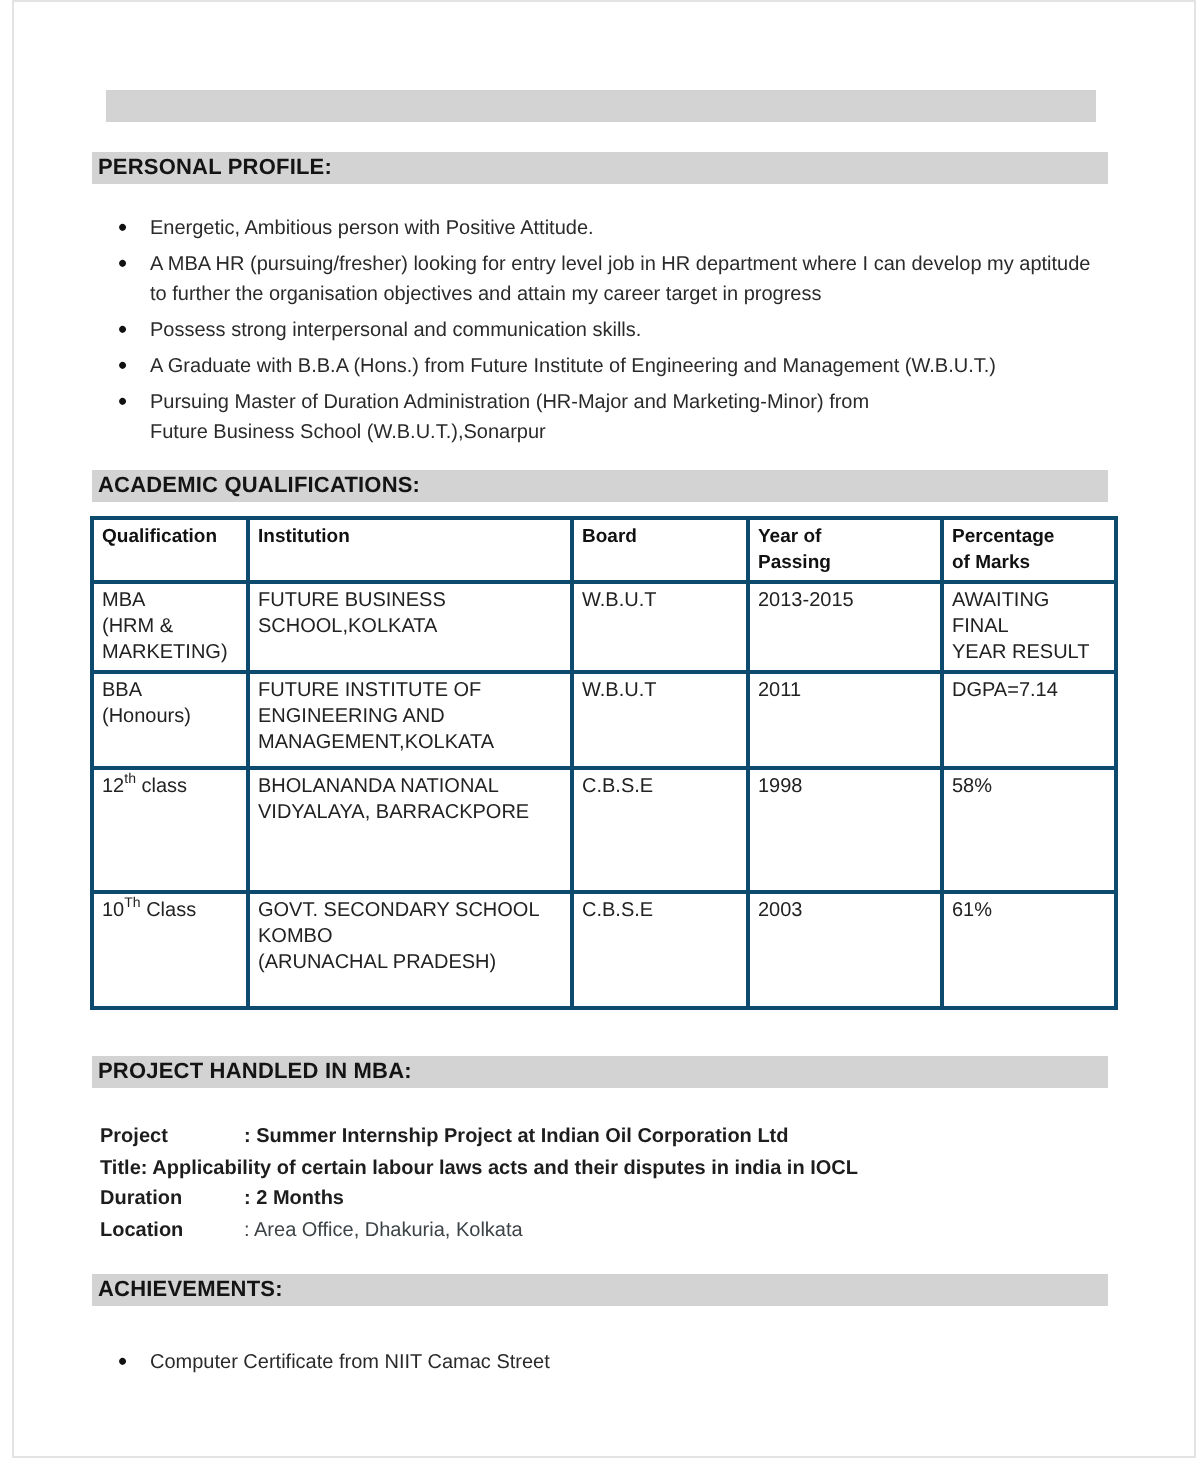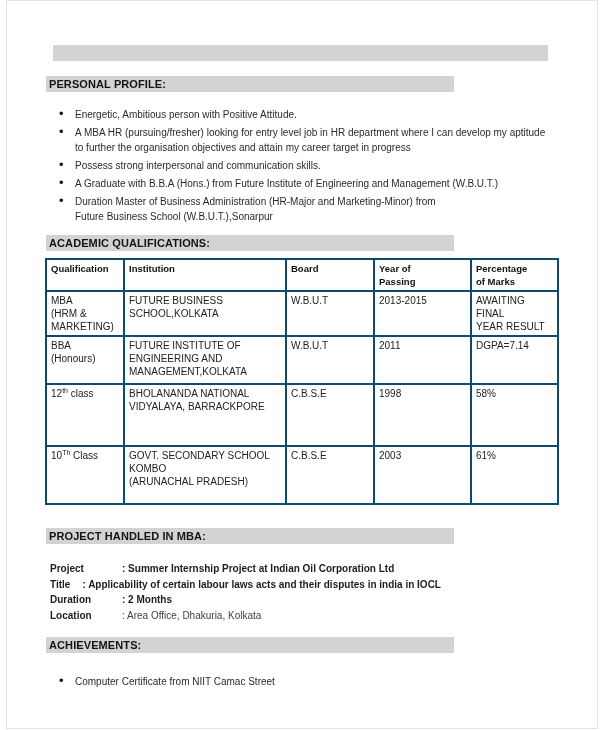--- a/index.html
+++ b/index.html
@@ -10,21 +10,21 @@
   }
   .page-frame {
     position:absolute; left:6px; top:0; right:2px; bottom:1px;
     border:1px solid #e3e3e3; pointer-events:none;
   }
   .topbar {
     position:absolute; left:53px; top:45px; width:495px; height:16px;
     background:#d3d3d3;
   }
   .secbar {
-    position:absolute; left:46px; width:408px; height:16px;
+    position:absolute; left:46px; width:508px; height:16px;
     background:#d3d3d3; box-sizing:border-box;
     font-size:11px; font-weight:bold; line-height:16px; padding-left:3px;
     color:#141414; letter-spacing:0.1px;
   }
   #bar-profile      { top:76px; }
   #bar-academics    { top:235px; }
   #bar-project      { top:528px; }
   #bar-achievements { top:637px; }
 
   ul.bullets {
@@ -62,40 +62,40 @@
   td.b     { font-weight:bold; }
   td.qpad  { padding-top:13px; }
   sup.qs   { font-size:7px; line-height:0; }
 
   .project-lines {
     position:absolute; left:50px; top:561px; width:505px;
     font-size:10px; line-height:15.5px; font-weight:bold; color:#1d1d1d;
   }
   .pline  { display:flex; }
   .plabel { width:72px; flex:0 0 auto; }
-  .pline.title-line .plabel { width:auto; margin-right:12px; }
+  .pline.title-line .plabel { width:auto; margin-right:0; }
   .pline.loc-line .pvalue { font-weight:normal; color:#3d4347; }
 </style>
 </head>
 <body>
 
 <div>
   <div class="page-frame"></div>
 
   <div class="topbar"></div>
 
   <div class="secbar" id="bar-profile">PERSONAL PROFILE:</div>
 
   <ul class="bullets" id="profile-bullets">
     <li>Energetic, Ambitious person with Positive Attitude.</li>
     <li>A MBA HR (pursuing/fresher) looking for entry level job in HR department where I can develop my aptitude
 to further the organisation objectives and attain my career target in progress</li>
     <li>Possess strong interpersonal and communication skills.</li>
     <li>A Graduate with B.B.A (Hons.) from Future Institute of Engineering and Management (W.B.U.T.)</li>
-    <li>Duration Master of Business Administration (HR-Major and Marketing-Minor) from
+    <li>Pursuing Master of Duration Administration (HR-Major and Marketing-Minor) from
 Future Business School (W.B.U.T.),Sonarpur</li>
   </ul>
 
   <div class="secbar" id="bar-academics">ACADEMIC QUALIFICATIONS:</div>
 
   <table class="quals">
     <colgroup>
       <col style="width:78px">
         <col style="width:162px">
         <col style="width:88px">

